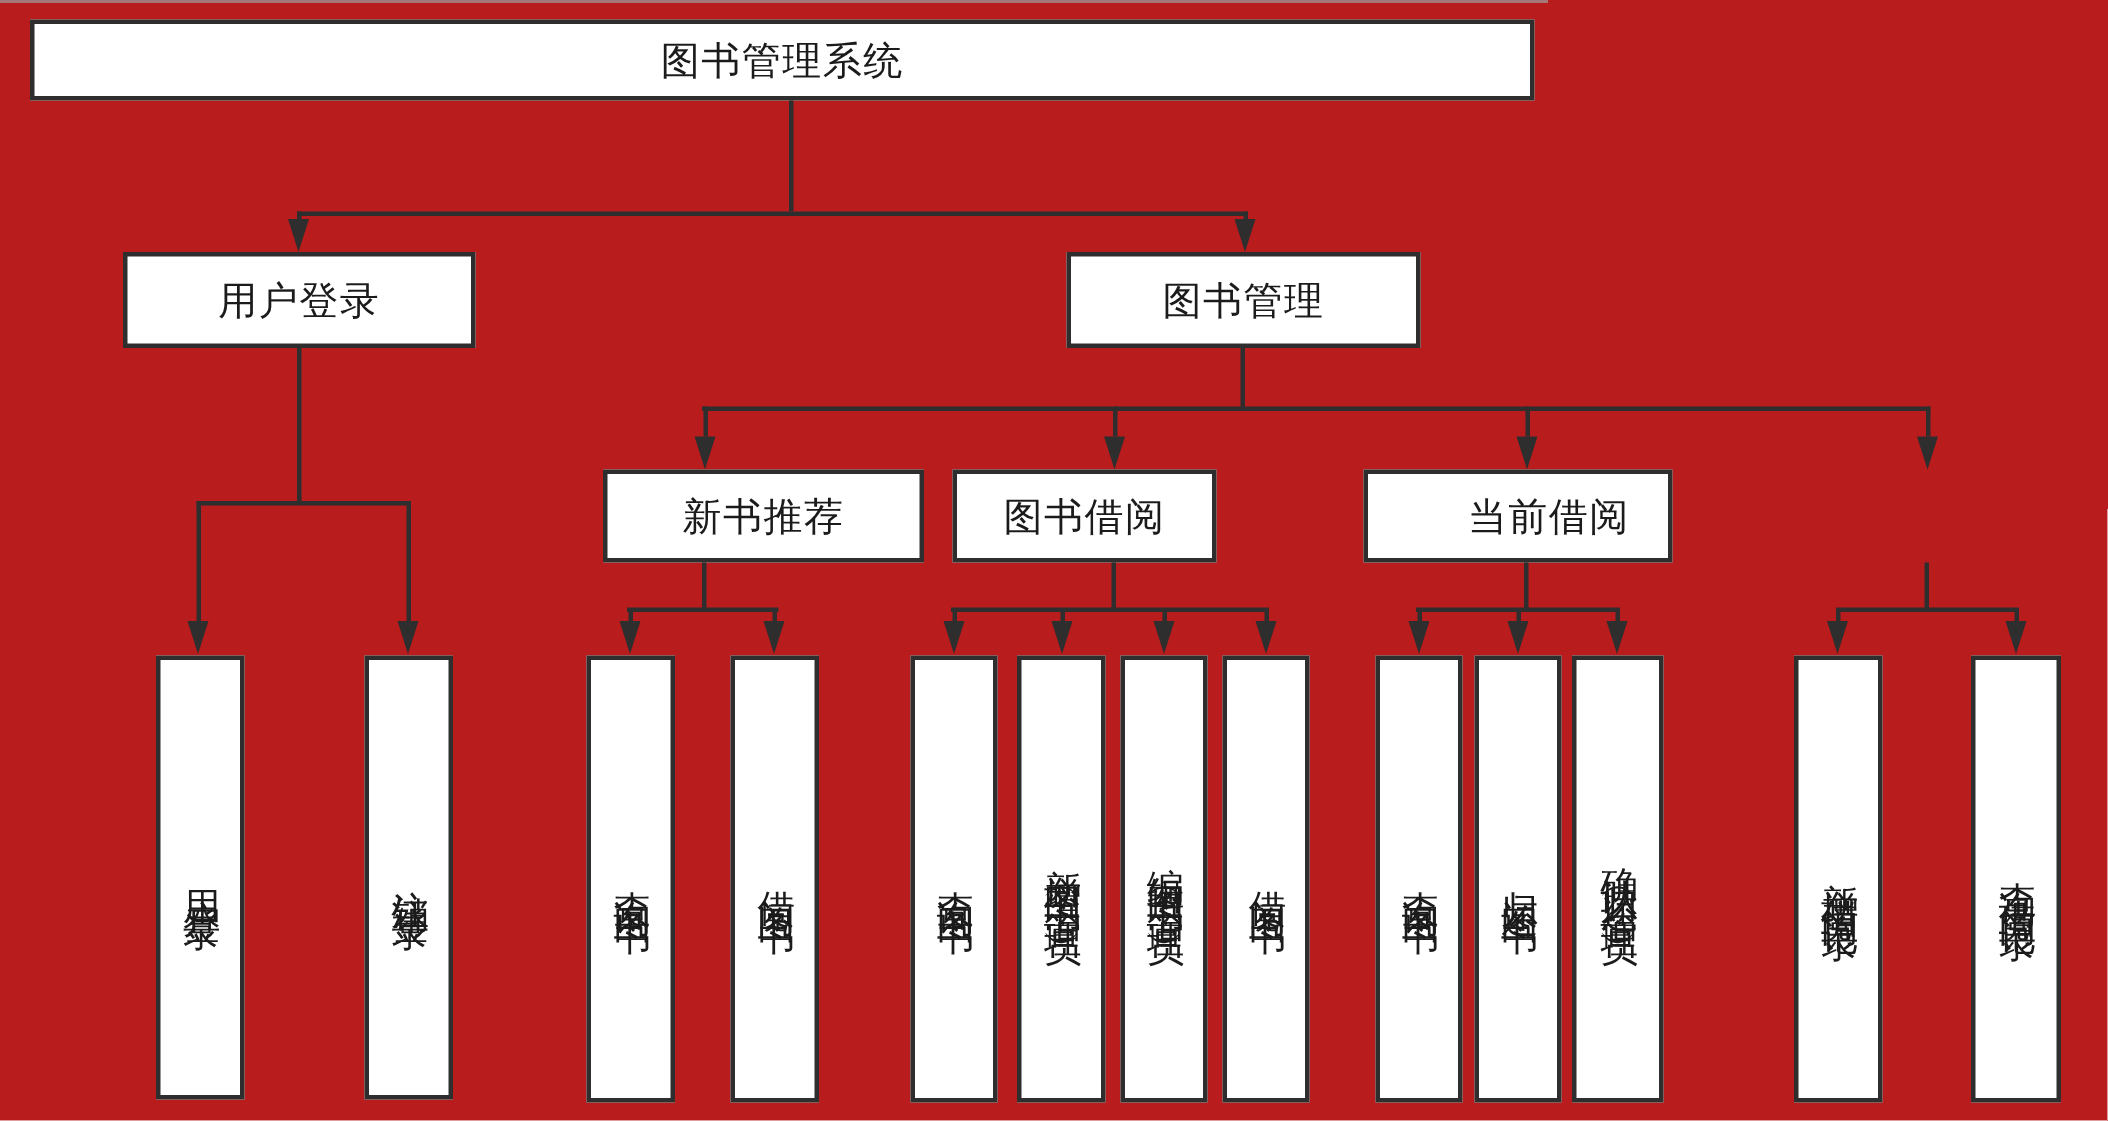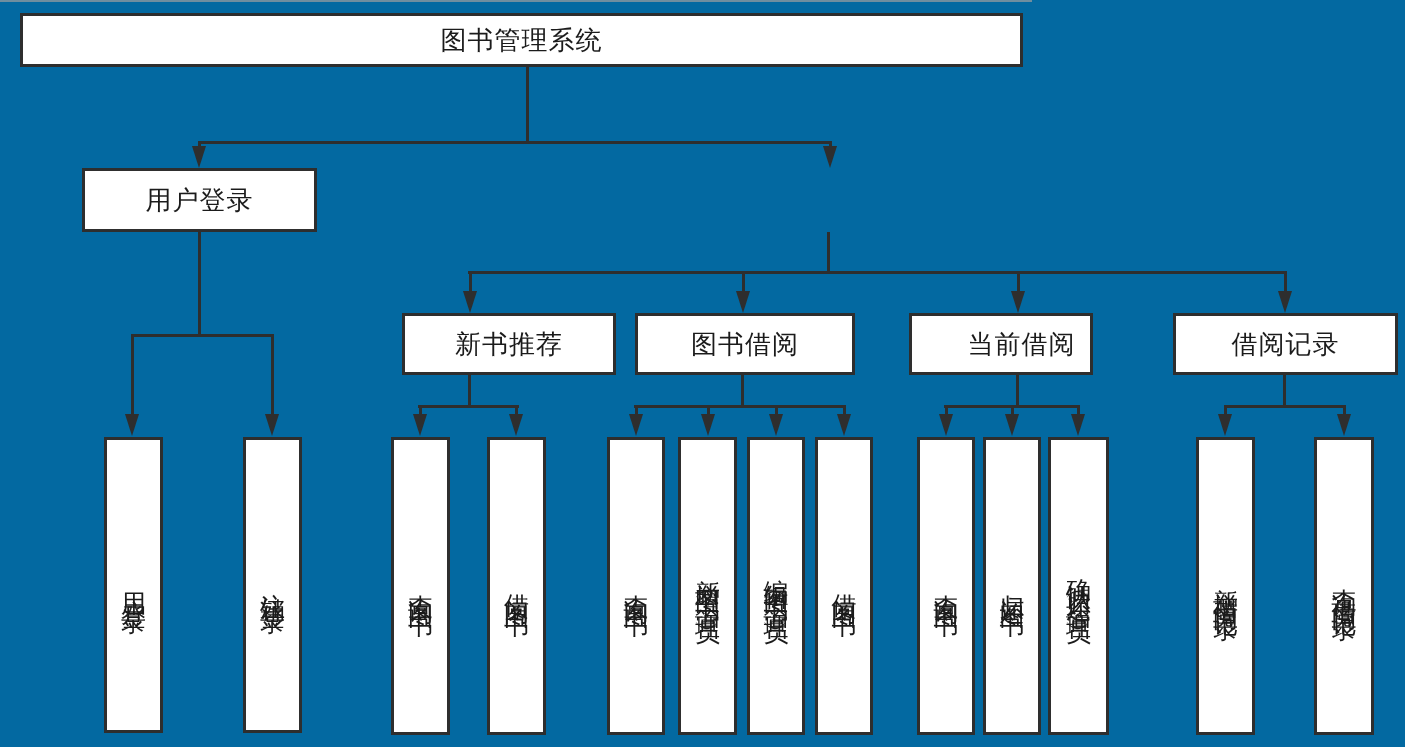--- a/index.html
+++ b/index.html
@@ -4,21 +4,21 @@
 <style>
   :root{
     --line:#2e2e2e;
     --ink:#1b1b1b;
     --wm:#bcbcbc;
   }
   html,body{margin:0;padding:0;background:#ffffff;}
   #canvas{
     position:relative;
     width:1405px;height:747px;
-    background:#0369a1;
+    background:#b91c1c;
     font-family:"Liberation Sans", sans-serif;
     overflow:hidden;
   }
   .box{
     position:absolute;
     box-sizing:border-box;
     border:3px solid var(--line);
     background:#ffffff;
     display:flex;align-items:center;justify-content:center;
     color:var(--ink);
@@ -74,20 +74,23 @@
       <div class="head"></div>
     </div>
   <div class="drop" style="left:823px;top:141px;height:27px;">
       <div class="stem"></div>
       <div class="head"></div>
     </div>
 
   <div class="box box-h" style="left:82px;top:168px;width:235px;height:64px;">
     <span>用户登录</span>
   </div>
+  <div class="box box-h" style="left:711px;top:168px;width:236px;height:64px;">
+    <span>图书管理</span>
+  </div>
 
   <div class="vl" style="left:198px;top:232px;height:102px;"></div>
   <div class="hl" style="left:131px;top:334px;width:143px;"></div>
   <div class="drop" style="left:125px;top:334px;height:102px;">
       <div class="stem"></div>
       <div class="head"></div>
     </div>
   <div class="drop" style="left:265px;top:334px;height:102px;">
       <div class="stem"></div>
       <div class="head"></div>
@@ -108,28 +111,25 @@
       <div class="head"></div>
     </div>
   <div class="drop" style="left:1278px;top:271px;height:42px;">
       <div class="stem"></div>
       <div class="head"></div>
     </div>
 
   <div class="box box-h" style="left:363px;top:313px;width:214px;height:62px;margin-left:39px;">
     <span>新书推荐</span>
   </div>
-  <div class="box box-h" style="left:635px;top:313px;width:220px;height:62px;">
+  <div class="box box-h" style="left:635px;top:313px;width:176px;height:62px;">
     <span>图书借阅</span>
   </div>
-  <div class="box box-h" style="left:909px;top:313px;width:184px;height:62px;padding-left:41px;">
+  <div class="box box-h" style="left:909px;top:313px;width:206px;height:62px;padding-left:41px;">
     <span>当前借阅</span>
-  </div>
-  <div class="box box-h" style="left:1173px;top:313px;width:225px;height:62px;">
-    <span>借阅记录</span>
   </div>
 
   <div class="vl" style="left:468px;top:375px;height:32px;"></div>
   <div class="hl" style="left:418px;top:405px;width:101px;"></div>
   <div class="drop" style="left:413px;top:406px;height:30px;">
       <div class="stem"></div>
       <div class="head"></div>
     </div>
   <div class="drop" style="left:509px;top:406px;height:30px;">
       <div class="stem"></div>

